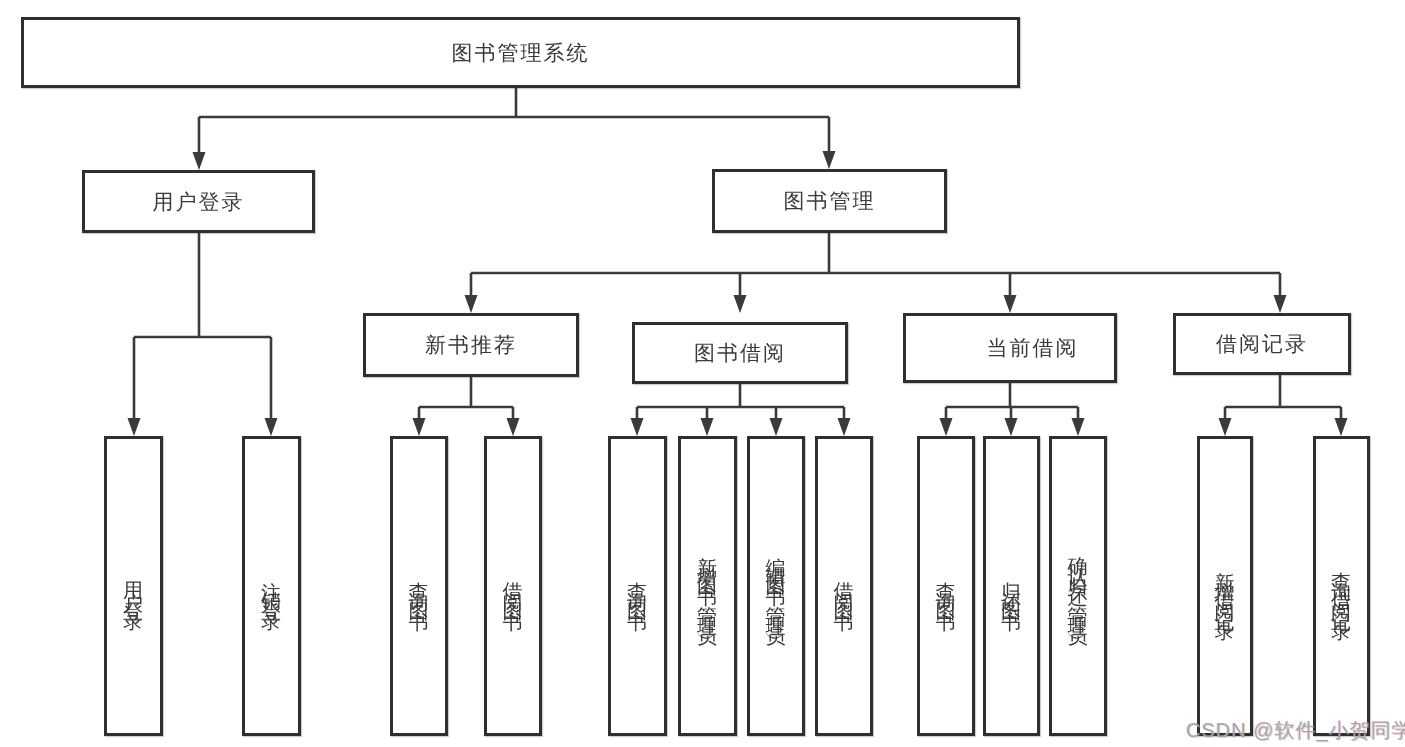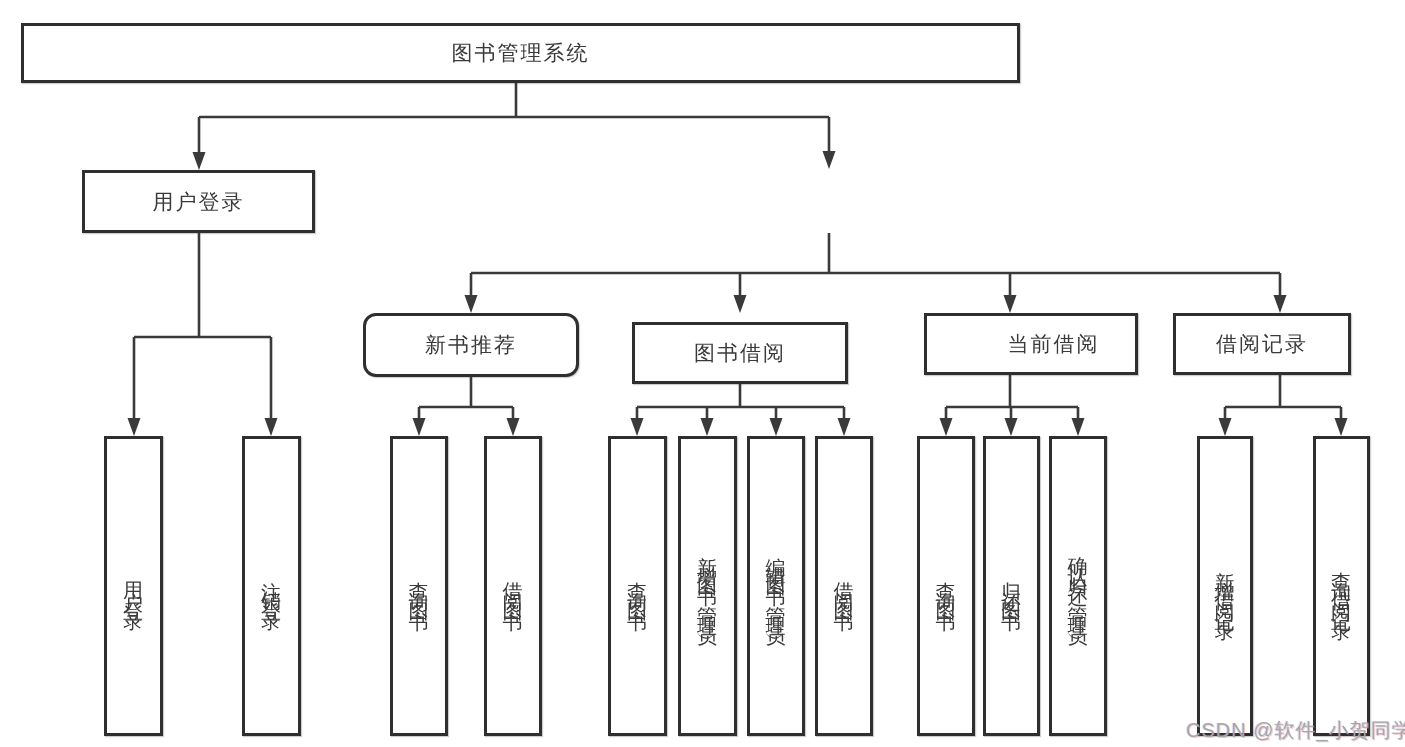--- a/index.html
+++ b/index.html
@@ -101,27 +101,28 @@
       <polygon points="769.5,418 782.5,418 776,436"></polygon>
       <polygon points="837.5,418 850.5,418 844,436"></polygon>
       <polygon points="939.5,418 952.5,418 946,436"></polygon>
       <polygon points="1004.5,418 1017.5,418 1011,436"></polygon>
       <polygon points="1071.5,418 1084.5,418 1078,436"></polygon>
       <polygon points="1218.5,418 1231.5,418 1225,436"></polygon>
       <polygon points="1334.5,418 1347.5,418 1341,436"></polygon>
     </g>
   </svg>
 
-  <div class="node hbox" style="left:21px; top:23px; width:999px; height:60px;">图书管理系统</div>
+  <div class="node hbox" style="left:21px; top:17px; width:999px; height:71px;">图书管理系统</div>
 
   <div class="node hbox" style="left:82px; top:170px; width:233px; height:63px;">用户登录</div>
+  <div class="node hbox" style="left:712px; top:169px; width:235px; height:64px;">图书管理</div>
 
-  <div class="node hbox" style="left:363px; top:313px; width:216px; height:64px;border-radius:13px;">新书推荐</div>
+  <div class="node hbox" style="left:363px; top:313px; width:216px; height:64px;">新书推荐</div>
   <div class="node hbox" style="left:632px; top:322px; width:216px; height:62px;">图书借阅</div>
-  <div class="node hbox" style="left:924px; top:313px; width:214px; height:62px;padding-left:45px;">当前借阅</div>
+  <div class="node hbox" style="left:903px; top:313px; width:214px; height:70px;padding-left:45px;">当前借阅</div>
   <div class="node hbox" style="left:1173px; top:313px; width:178px; height:62px;">借阅记录</div>
 
   <div class="node vbox" style="left:104px; width:59px;">用户登录</div>
   <div class="node vbox" style="left:242px; width:59px;">注销登录</div>
 
   <div class="node vbox" style="left:390px; width:58px;">查询图书</div>
   <div class="node vbox" style="left:484px; width:58px;">借阅图书</div>
 
   <div class="node vbox" style="left:608px; width:59px;">查询图书</div>
   <div class="node vbox" style="left:678px; width:59px;">新增图书（管理员）</div>

